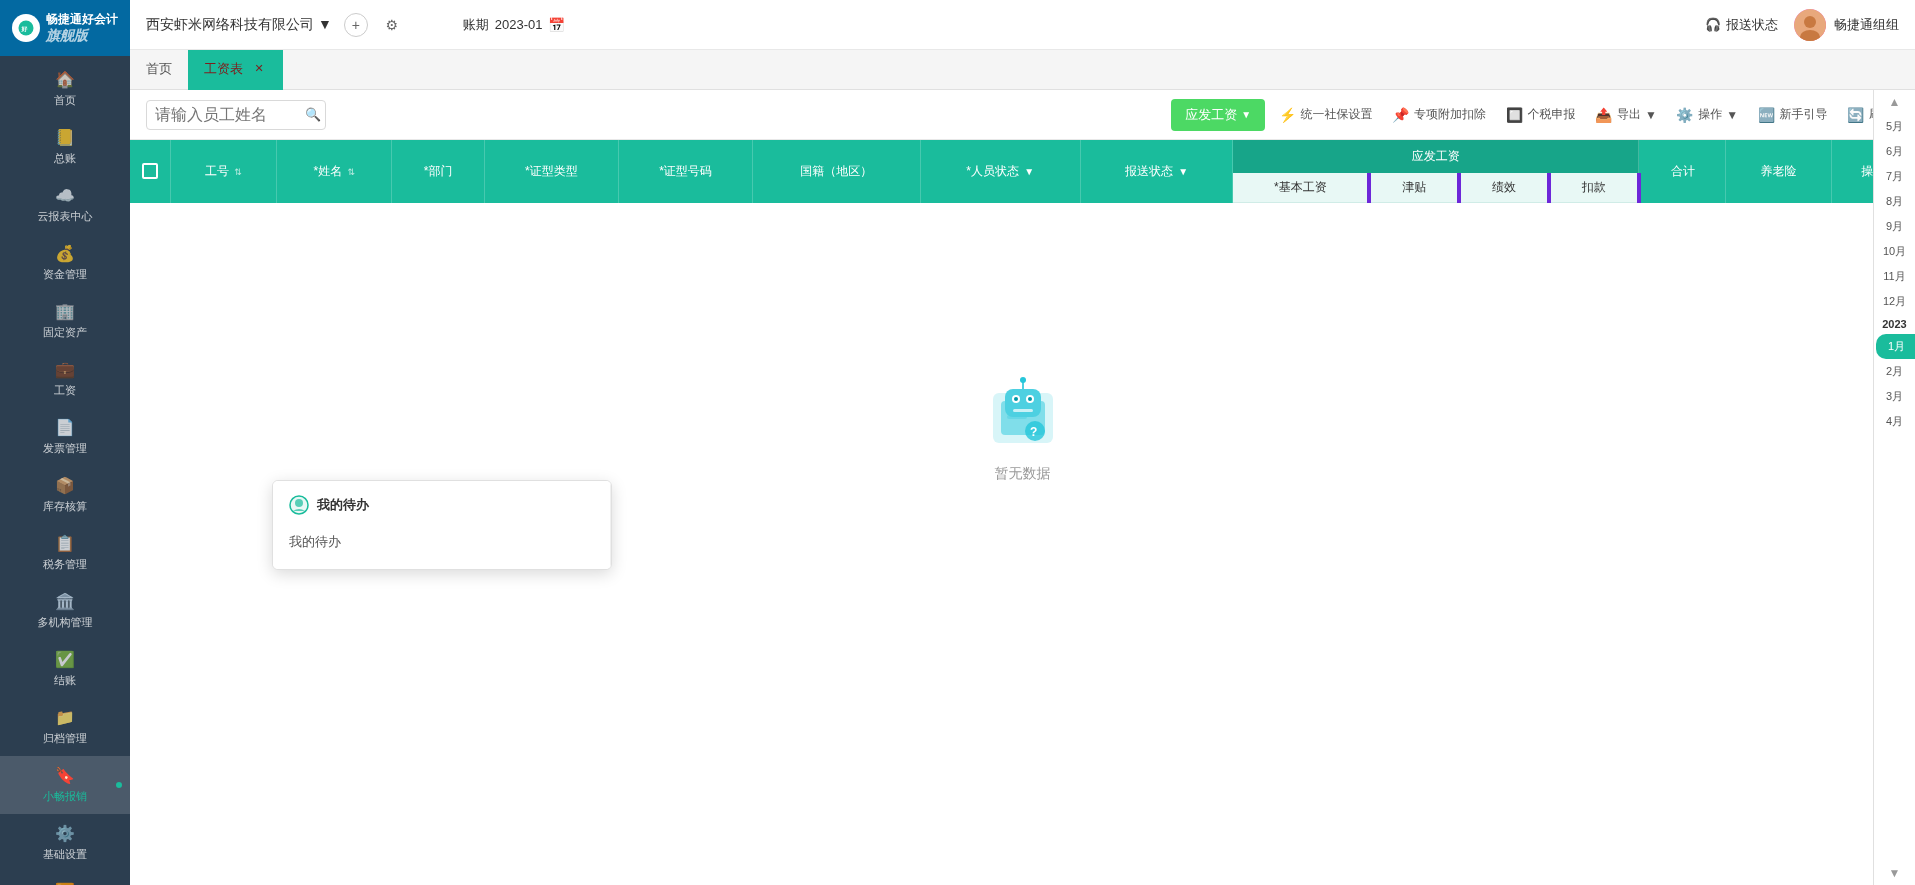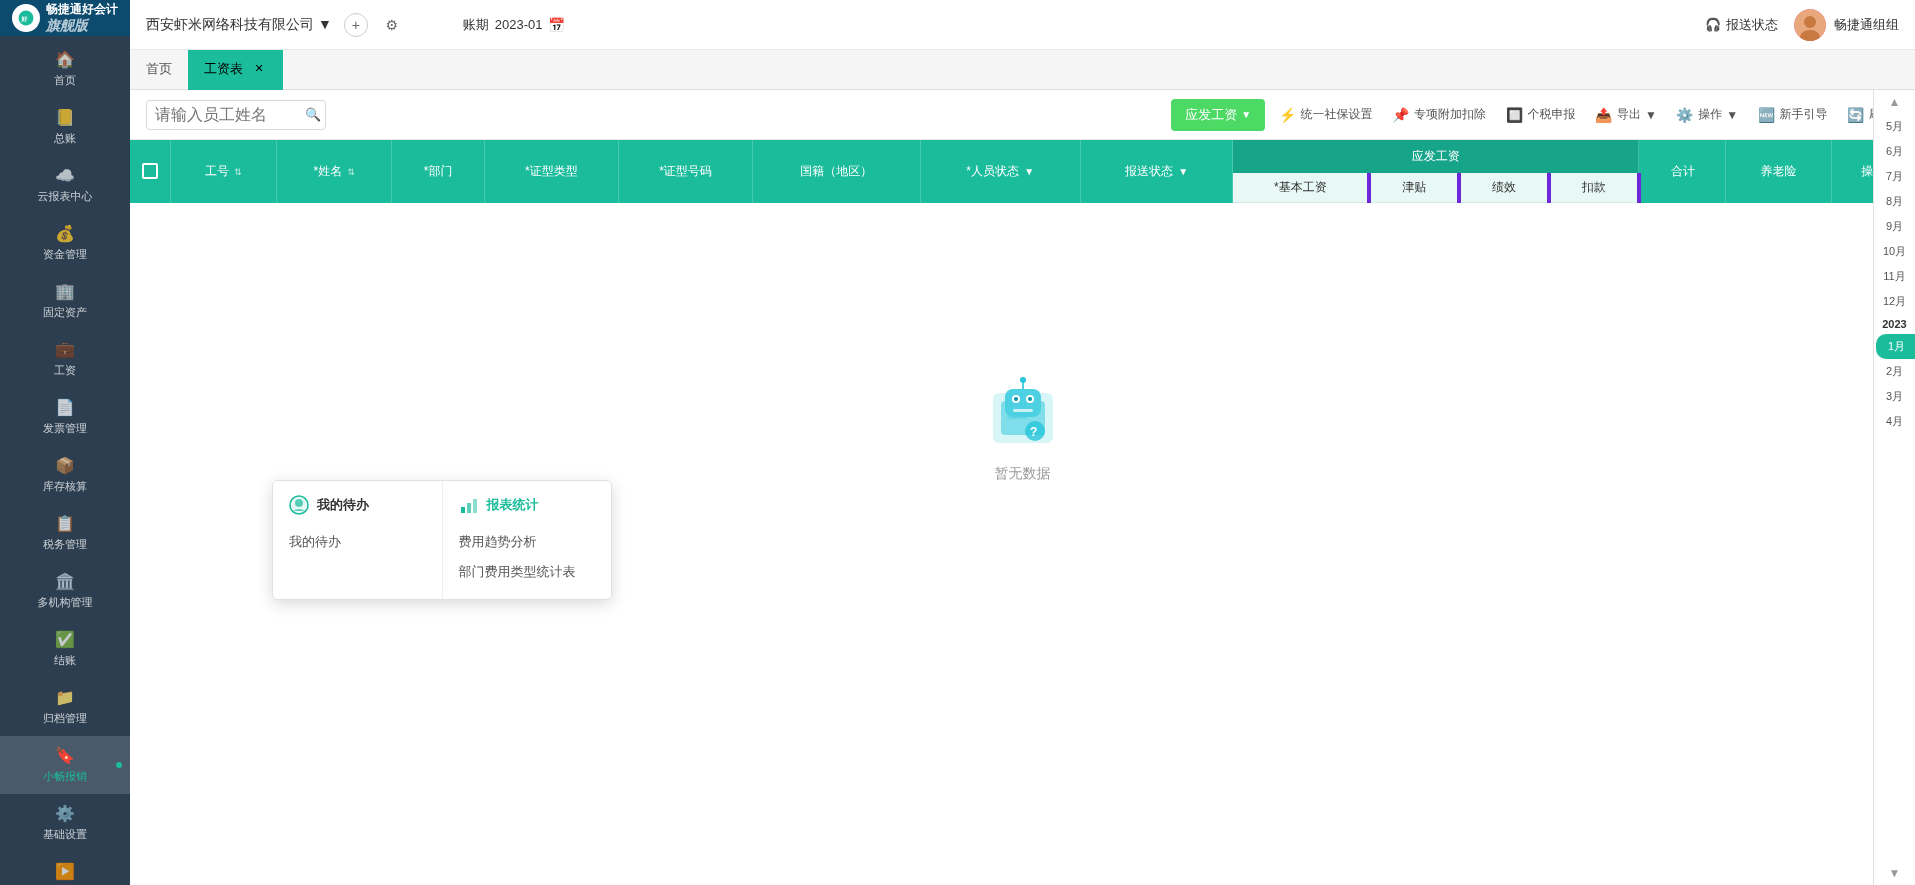--- a/index.html
+++ b/index.html
@@ -9,22 +9,22 @@
     .sidebar {
       width: 130px;
       min-width: 130px;
       background: #2c3e50;
       height: 885px;
       display: flex;
       flex-direction: column;
       color: #fff;
     }
     .sidebar-logo {
-      height: 36px;
-      background: #0c4a6e;
+      height: 56px;
+      background: #0369a1;
       display: flex;
       align-items: center;
       justify-content: center;
       gap: 6px;
       font-size: 13px;
       font-weight: bold;
       color: #fff;
     }
     .sidebar-logo-icon {
       width: 28px;
@@ -148,21 +148,21 @@
       padding: 0 16px;
       display: flex; align-items: center; gap: 8px;
       font-size: 13px;
       cursor: pointer;
       color: #555;
       background: transparent;
       border-bottom: 2px solid transparent;
     }
     .tab-item.active {
       background: #1abc9c;
-      color: #000000;
+      color: #7f1d1d;
       border-radius: 0;
     }
     .tab-item .tab-close {
       width: 16px; height: 16px;
       border-radius: 50%;
       display: flex; align-items: center; justify-content: center;
       font-size: 11px;
       cursor: pointer;
     }
 
@@ -645,34 +645,20 @@
                 <svg width="20" height="20" viewBox="0 0 20 20">
                     <circle cx="10" cy="10" r="9" fill="#e8f8f5" stroke="#1abc9c" stroke-width="1.5"></circle>
                     <ellipse cx="10" cy="8" rx="4" ry="4" fill="#1abc9c" opacity="0.7"></ellipse>
                     <path d="M4 16 Q10 12 16 16" fill="#1abc9c" opacity="0.7"></path>
                   </svg>
               </span>
               <span class="col-title-text">我的待办</span>
             </div>
             <div class="popup-col-item">我的待办</div>
           </div>
-          <div class="popup-col">
-            <div class="popup-col-title active">
-              <span class="col-icon">
-                <svg width="20" height="20" viewBox="0 0 20 20">
-                    <rect x="2" y="12" width="4" height="6" fill="#1abc9c"></rect>
-                    <rect x="8" y="8" width="4" height="10" fill="#1abc9c" opacity="0.7"></rect>
-                    <rect x="14" y="4" width="4" height="14" fill="#1abc9c" opacity="0.5"></rect>
-                  </svg>
-              </span>
-              <span class="col-title-text">报表统计</span>
-            </div>
-            <div class="popup-col-item">费用趋势分析</div>
-            <div class="popup-col-item">部门费用类型统计表</div>
-          </div>
         </div>
       </div>
     </div>
 
     <div class="year-bar">
       <div class="year-bar-arrow">▲</div>
       <div class="year-bar-items">
         <div class="year-bar-item">5月</div>
         <div class="year-bar-item">6月</div>
         <div class="year-bar-item">7月</div>

